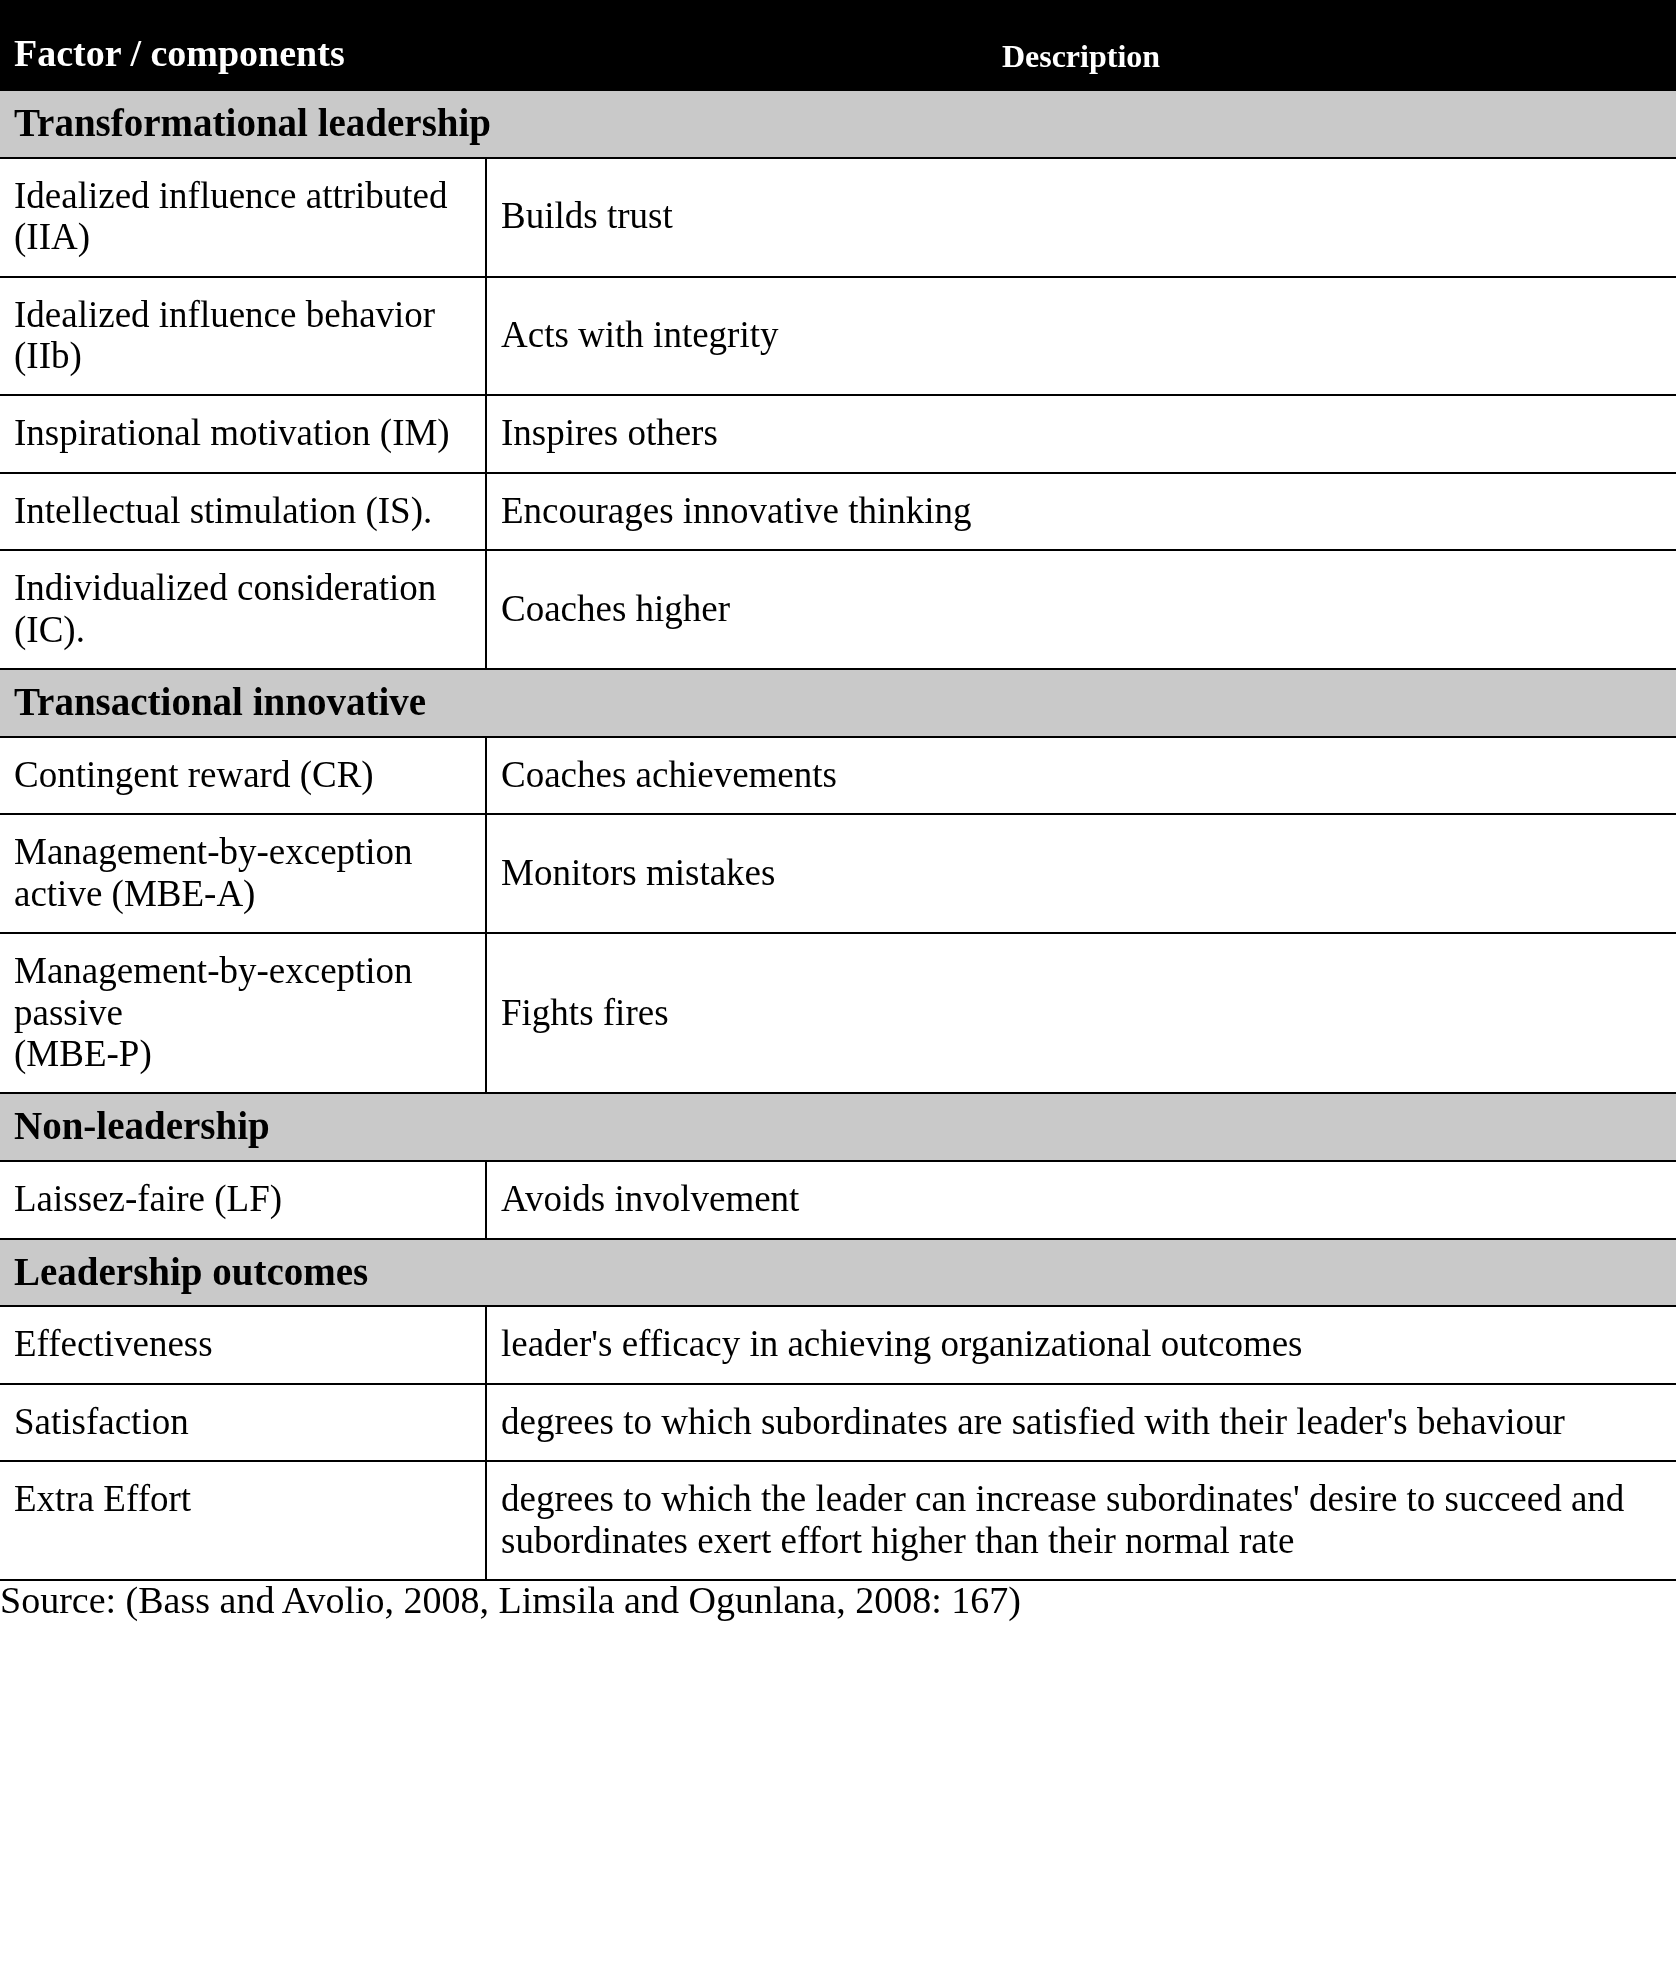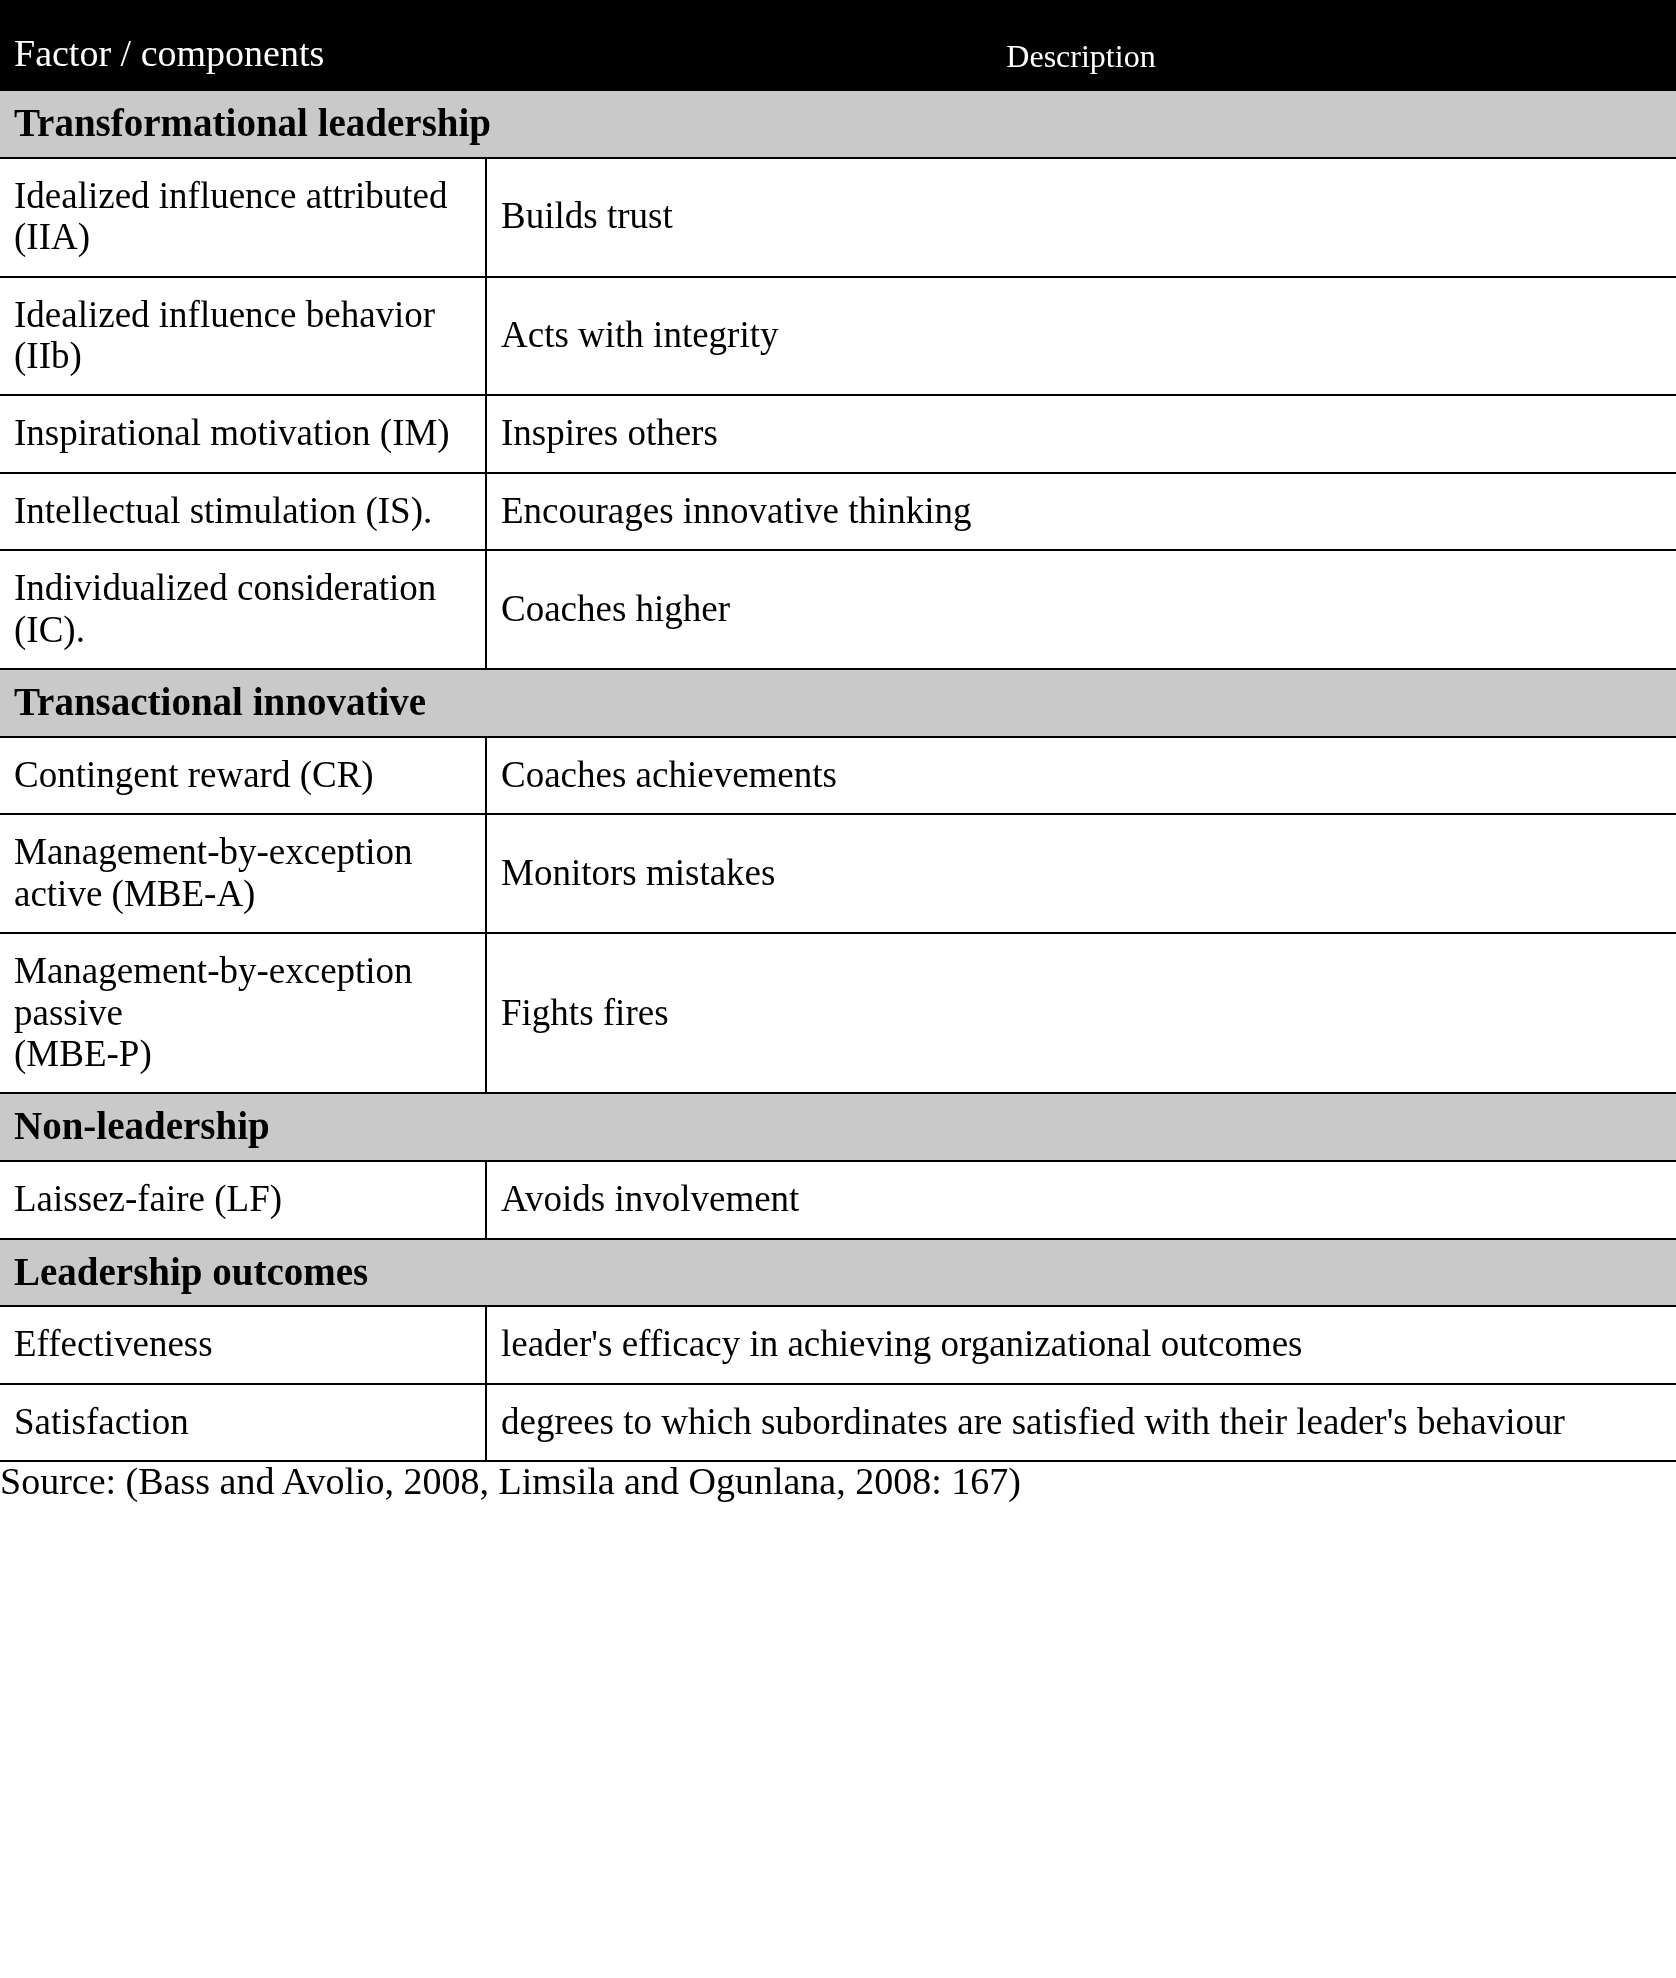--- a/index.html
+++ b/index.html
@@ -30,21 +30,21 @@
     line-height: 1.12;
   }
 
   table.leadership-table col.col-factor { width: 486px; }
   table.leadership-table col.col-desc { width: 1190px; }
 
   
   tr.head-row > th {
     background: #000000;
     color: #ffffff;
-    font-weight: normal;
+    font-weight: bold;
     border: none;
     padding: 10px 14px 14px 14px;
     vertical-align: bottom;
     height: 90px;
     box-sizing: border-box;
   }
   th.head-factor {
     text-align: left;
     font-size: 38px;
   }
@@ -216,19 +216,27 @@
         </td>
       </tr>
       <tr class="data-row">
         <td class="cell-factor">
           <span class="cell-text">Satisfaction</span>
         </td>
         <td class="cell-desc">
           <span class="cell-text">degrees to which subordinates are satisfied with their leader's behaviour</span>
         </td>
       </tr>
+      <tr class="data-row">
+        <td class="cell-factor">
+          <span class="cell-text">Extra Effort</span>
+        </td>
+        <td class="cell-desc">
+          <span class="cell-text">degrees to which the leader can increase subordinates' desire to succeed and subordinates exert effort higher than their normal rate</span>
+        </td>
+      </tr>
 
     </tbody>
   </table>
 
   <div class="source-line">Source: (Bass and Avolio, 2008, Limsila and Ogunlana, 2008: 167)</div>
 
 </div>
 
 </body></html>

